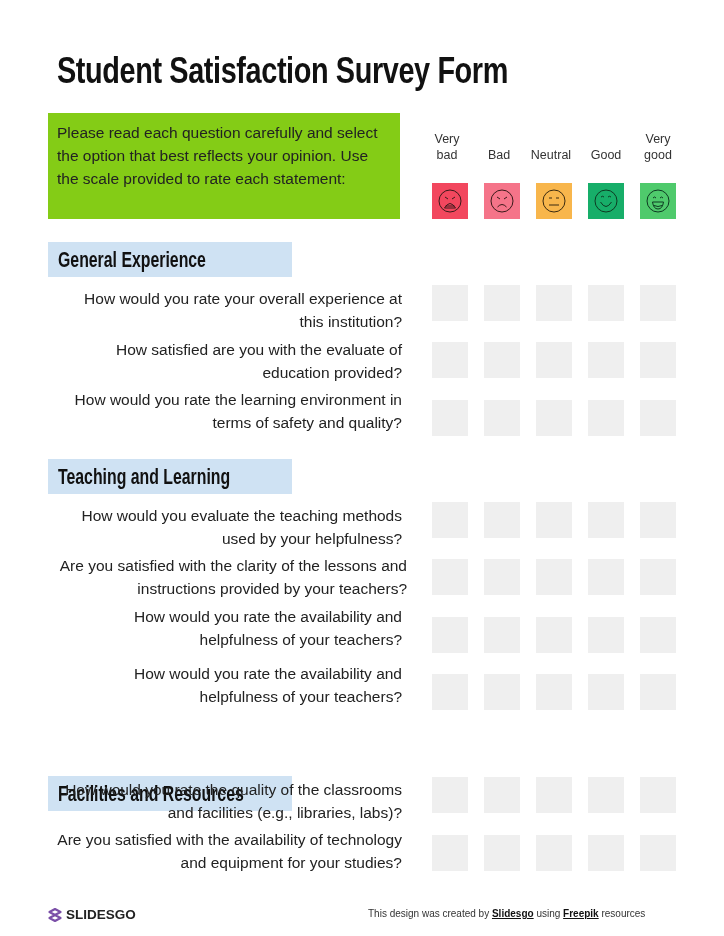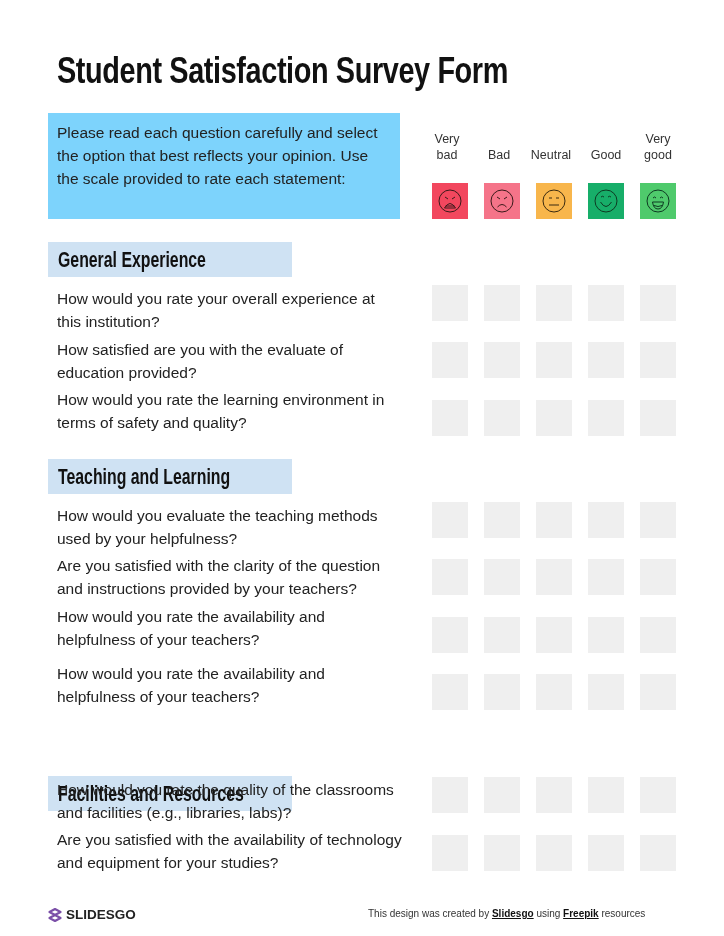--- a/index.html
+++ b/index.html
@@ -1,25 +1,25 @@
 <!DOCTYPE html>
 <html><head>
 <meta charset="utf-8">
 <style>
   html, body { margin:0; padding:0; background:#fff; }
   body { width:724px; height:936px; position:relative; overflow:hidden; font-family:"Liberation Sans", sans-serif; color:#222; }
   .title { position:absolute; left:57px; top:50px; font-family:"Liberation Sans", sans-serif; font-weight:bold; font-size:37px; letter-spacing:-0.5px; color:#111; transform:scaleX(0.78); transform-origin:left top; white-space:nowrap; }
-  .intro { position:absolute; left:48px; top:113px; width:352px; height:106px; background:#7dd3fc; box-sizing:border-box; padding:8px 9px; font-size:15.5px; line-height:23px; color:#222; }
+  .intro { position:absolute; left:48px; top:113px; width:352px; height:106px; background:#84cc16; box-sizing:border-box; padding:8px 9px; font-size:15.5px; line-height:23px; color:#222; }
   .intro b { display:block; font-weight:bold; color:#111; }
   .scale-label { position:absolute; width:52px; text-align:center; font-size:12.5px; line-height:16px; color:#333; }
   .face { position:absolute; width:36px; height:36px; top:183px; }
   .face svg { width:36px; height:36px; display:block; }
   .section { position:absolute; left:48px; width:244px; height:35px; background:#cfe2f3; box-sizing:border-box; padding-left:10px; font-weight:bold; font-size:22px; line-height:35px; color:#111; }
   .section span { display:inline-block; transform:scaleX(0.72); transform-origin:left center; white-space:nowrap; }
-  .q { position:absolute; left:57px; width:345px; font-size:15.5px; line-height:23px; color:#222; }
+  .q { position:absolute; left:57px; width:345px; font-size:15.5px; line-height:23px; color:#222;text-align:right; }
   .box { position:absolute; width:36px; height:36px; background:#efefef; cursor:pointer; }
   .footer-logo { position:absolute; left:48px; top:907px; display:flex; align-items:center; gap:4px; font-weight:bold; font-size:13.5px; color:#222; }
   .credit { position:absolute; left:368px; top:908px; font-size:10px; color:#333; white-space:nowrap; }
   .credit a { color:#111; font-weight:bold; text-decoration:underline; }
 </style>
 </head>
 <body>
 
 <div class="title">Student Satisfaction Survey Form</div>
 
@@ -87,21 +87,21 @@
     </svg>
 </div>
 
 <div class="section" style="top:242px;"><span>General Experience</span></div>
 <div class="q" style="top:287px;">How would you rate your overall experience at this institution?</div>
 <div class="q" style="top:338px;">How satisfied are you with the evaluate of education provided?</div>
 <div class="q" style="top:388px;">How would you rate the learning environment in terms of safety and quality?</div>
 
 <div class="section" style="top:459px;text-decoration:underline;"><span>Teaching and Learning</span></div>
 <div class="q" style="top:504px;">How would you evaluate the teaching methods used by your helpfulness?</div>
-<div class="q" style="top:554px; width:350px;">Are you satisfied with the clarity of the question and instructions provided by your teachers?</div>
+<div class="q" style="top:554px; width:350px;">Are you satisfied with the clarity of the lessons and instructions provided by your teachers?</div>
 <div class="q" style="top:605px;">How would you rate the availability and helpfulness of your teachers?</div>
 <div class="q" style="top:662px;">How would you rate the availability and helpfulness of your teachers?</div>
 
 <div class="section" style="top:732px;margin-top:44px;"><span>Facilities and Resources</span></div>
 <div class="q" style="top:778px;">How would you rate the quality of the classrooms and facilities (e.g., libraries, labs)?</div>
 <div class="q" style="top:828px;">Are you satisfied with the availability of technology and equipment for your studies?</div>
 
 <div id="boxes">
     <div class="box" style="left: 432px; top: 285px;"></div>
     <div class="box" style="left: 484px; top: 285px;"></div>

